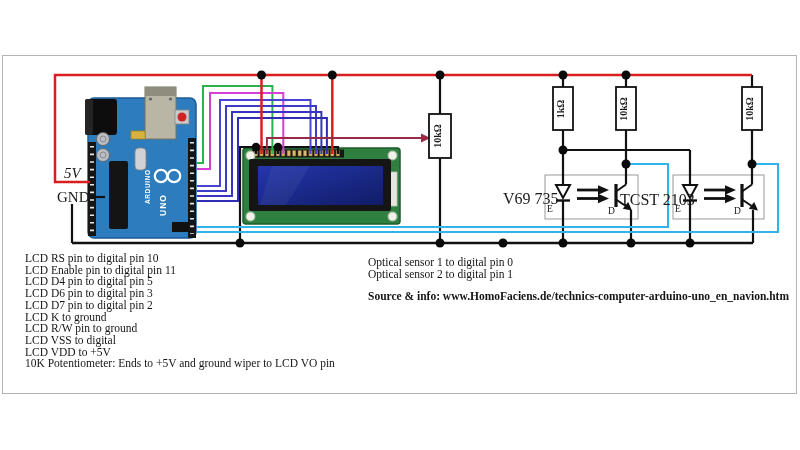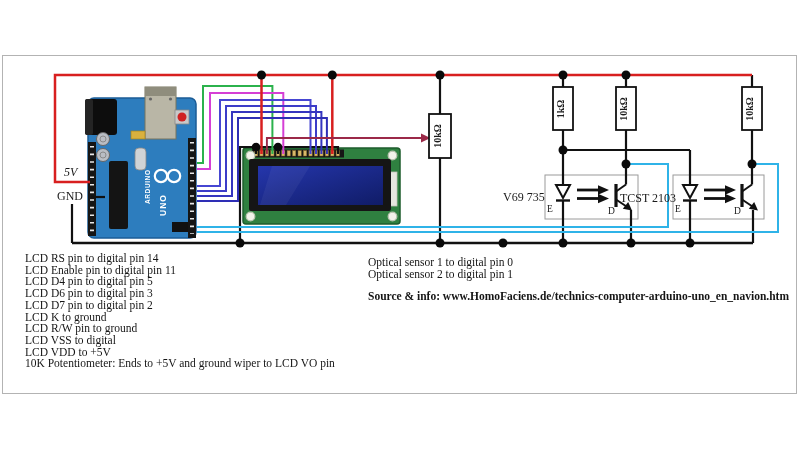--- a/index.html
+++ b/index.html
@@ -2,25 +2,25 @@
 <html><head>
 <meta charset="utf-8">
 <style>
   html,body{margin:0;padding:0;background:#fff;}
   #stage{position:relative;width:800px;height:450px;background:#fff;overflow:hidden;
          font-family:"Liberation Serif","DejaVu Serif",serif;}
   .frame{position:absolute;left:2px;top:55px;width:793px;height:337px;
          border:1px solid #b3b3b3;background:#fff;}
   svg.wiring{position:absolute;left:0;top:0;}
   .lbl{position:absolute;color:#1a1a1a;white-space:nowrap;line-height:1;}
-  .pwr{font-size:12px;}
+  .pwr{font-size:15px;}
   .italic{font-style:italic;}
   .rlabel{width:44px;height:14px;text-align:center;font-size:10px;font-weight:bold;
           transform:rotate(-90deg);transform-origin:center;}
-  .part{font-size:12px;}
+  .part{font-size:16px;}
   .pin-ed{font-size:9.5px;}
   .notes{position:absolute;font-size:11.5px;color:#151515;}
   .notes div{line-height:11.7px;white-space:nowrap;}
   .v69{width:40px;text-align:right;}
 </style>
 </head>
 <body>
 
 <div id="stage">
   <div class="frame"></div>
@@ -207,21 +207,21 @@
   <div class="lbl rlabel" style="left:730px;top:101.5px;">10kΩ</div>
 
   <div class="lbl part v69" style="left:503px;top:191px;">V69 735</div>
   <div class="lbl part" style="left:620px;top:192px;">TCST 2103</div>
   <div class="lbl pin-ed" style="left:547px;top:205px;">E</div>
   <div class="lbl pin-ed" style="left:608px;top:207px;">D</div>
   <div class="lbl pin-ed" style="left:675px;top:205px;">E</div>
   <div class="lbl pin-ed" style="left:734px;top:207px;">D</div>
 
   <div class="notes" style="left:25px;top:253px;">
-    <div>LCD RS pin to digital pin 14</div>
+    <div>LCD RS pin to digital pin 10</div>
     <div>LCD Enable pin to digital pin 11</div>
     <div>LCD D4 pin to digital pin 5</div>
     <div>LCD D6 pin to digital pin 3</div>
     <div>LCD D7 pin to digital pin 2</div>
     <div>LCD K to ground</div>
     <div>LCD R/W pin to ground</div>
     <div>LCD VSS to digital</div>
     <div>LCD VDD to +5V</div>
     <div>10K Potentiometer: Ends to +5V and ground wiper to LCD VO pin</div>
   </div>

